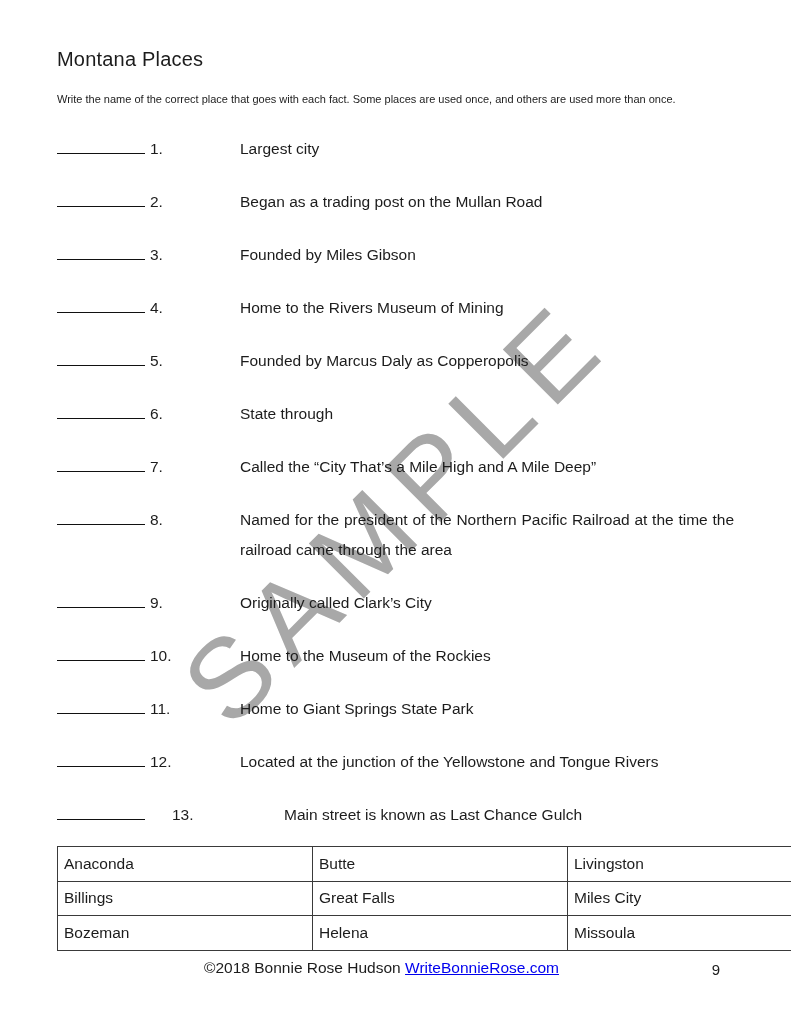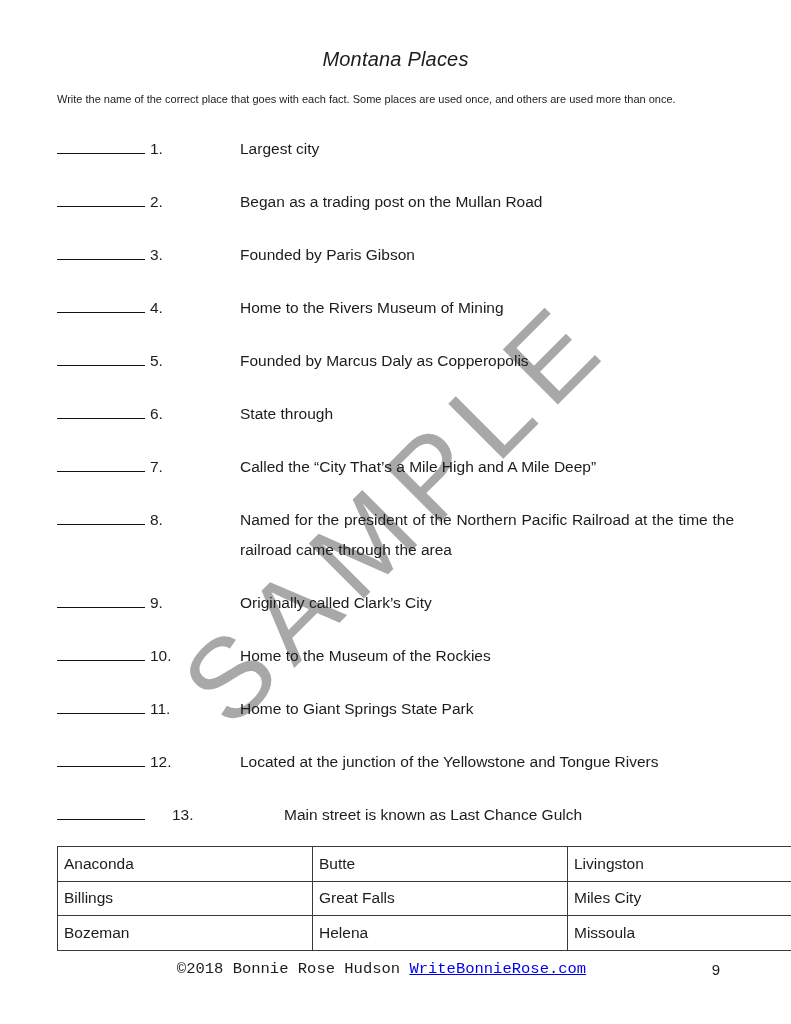--- a/index.html
+++ b/index.html
@@ -25,24 +25,22 @@
     letter-spacing: 14px;
     font-weight: 400;
     z-index: 0;
     white-space: nowrap;
     user-select: none;
   }
   h1.title {
     font-size: 20px;
     line-height: 26px;
     font-weight: 400;
-    text-align: center;
     margin-bottom: 14px;
     letter-spacing: 0.2px;
-    font-style: italic;
   }
   .instructions {
     font-size: 11px;
     line-height: 26px;
     text-align: justify;
     margin-bottom: 22px;
   }
   .items { }
   .item {
     display: flex;
@@ -82,21 +80,21 @@
     padding-left: 6px;
     vertical-align: middle;
   }
   .footer {
     position: relative;
     margin-top: 7px;
     text-align: center;
     font-size: 15.5px;
     line-height: 20px;
   }
-  .footer-inner { display: inline-block; transform: translateX(-14px); font-family: Liberation Mono, monospace; }
+  .footer-inner { display: inline-block; transform: translateX(-14px); }
   a.site-link { text-decoration: underline; cursor: pointer; }
   .page-number {
     position: absolute;
     right: 14px;
     top: 2px;
     font-size: 15px;
     color: #1c1c1c;
   }
 </style>
 </head>
@@ -120,21 +118,21 @@
 
   <div class="item">
     <span class="blank"></span>
     <span class="num">2.</span>
     <span class="fact">Began as a trading post on the Mullan Road</span>
   </div>
 
   <div class="item">
     <span class="blank"></span>
     <span class="num">3.</span>
-    <span class="fact">Founded by Paris Gibson</span>
+    <span class="fact">Founded by Miles Gibson</span>
   </div>
 
   <div class="item">
     <span class="blank"></span>
     <span class="num">4.</span>
     <span class="fact">Home to the Rivers Museum of Mining</span>
   </div>
 
   <div class="item">
     <span class="blank"></span>

